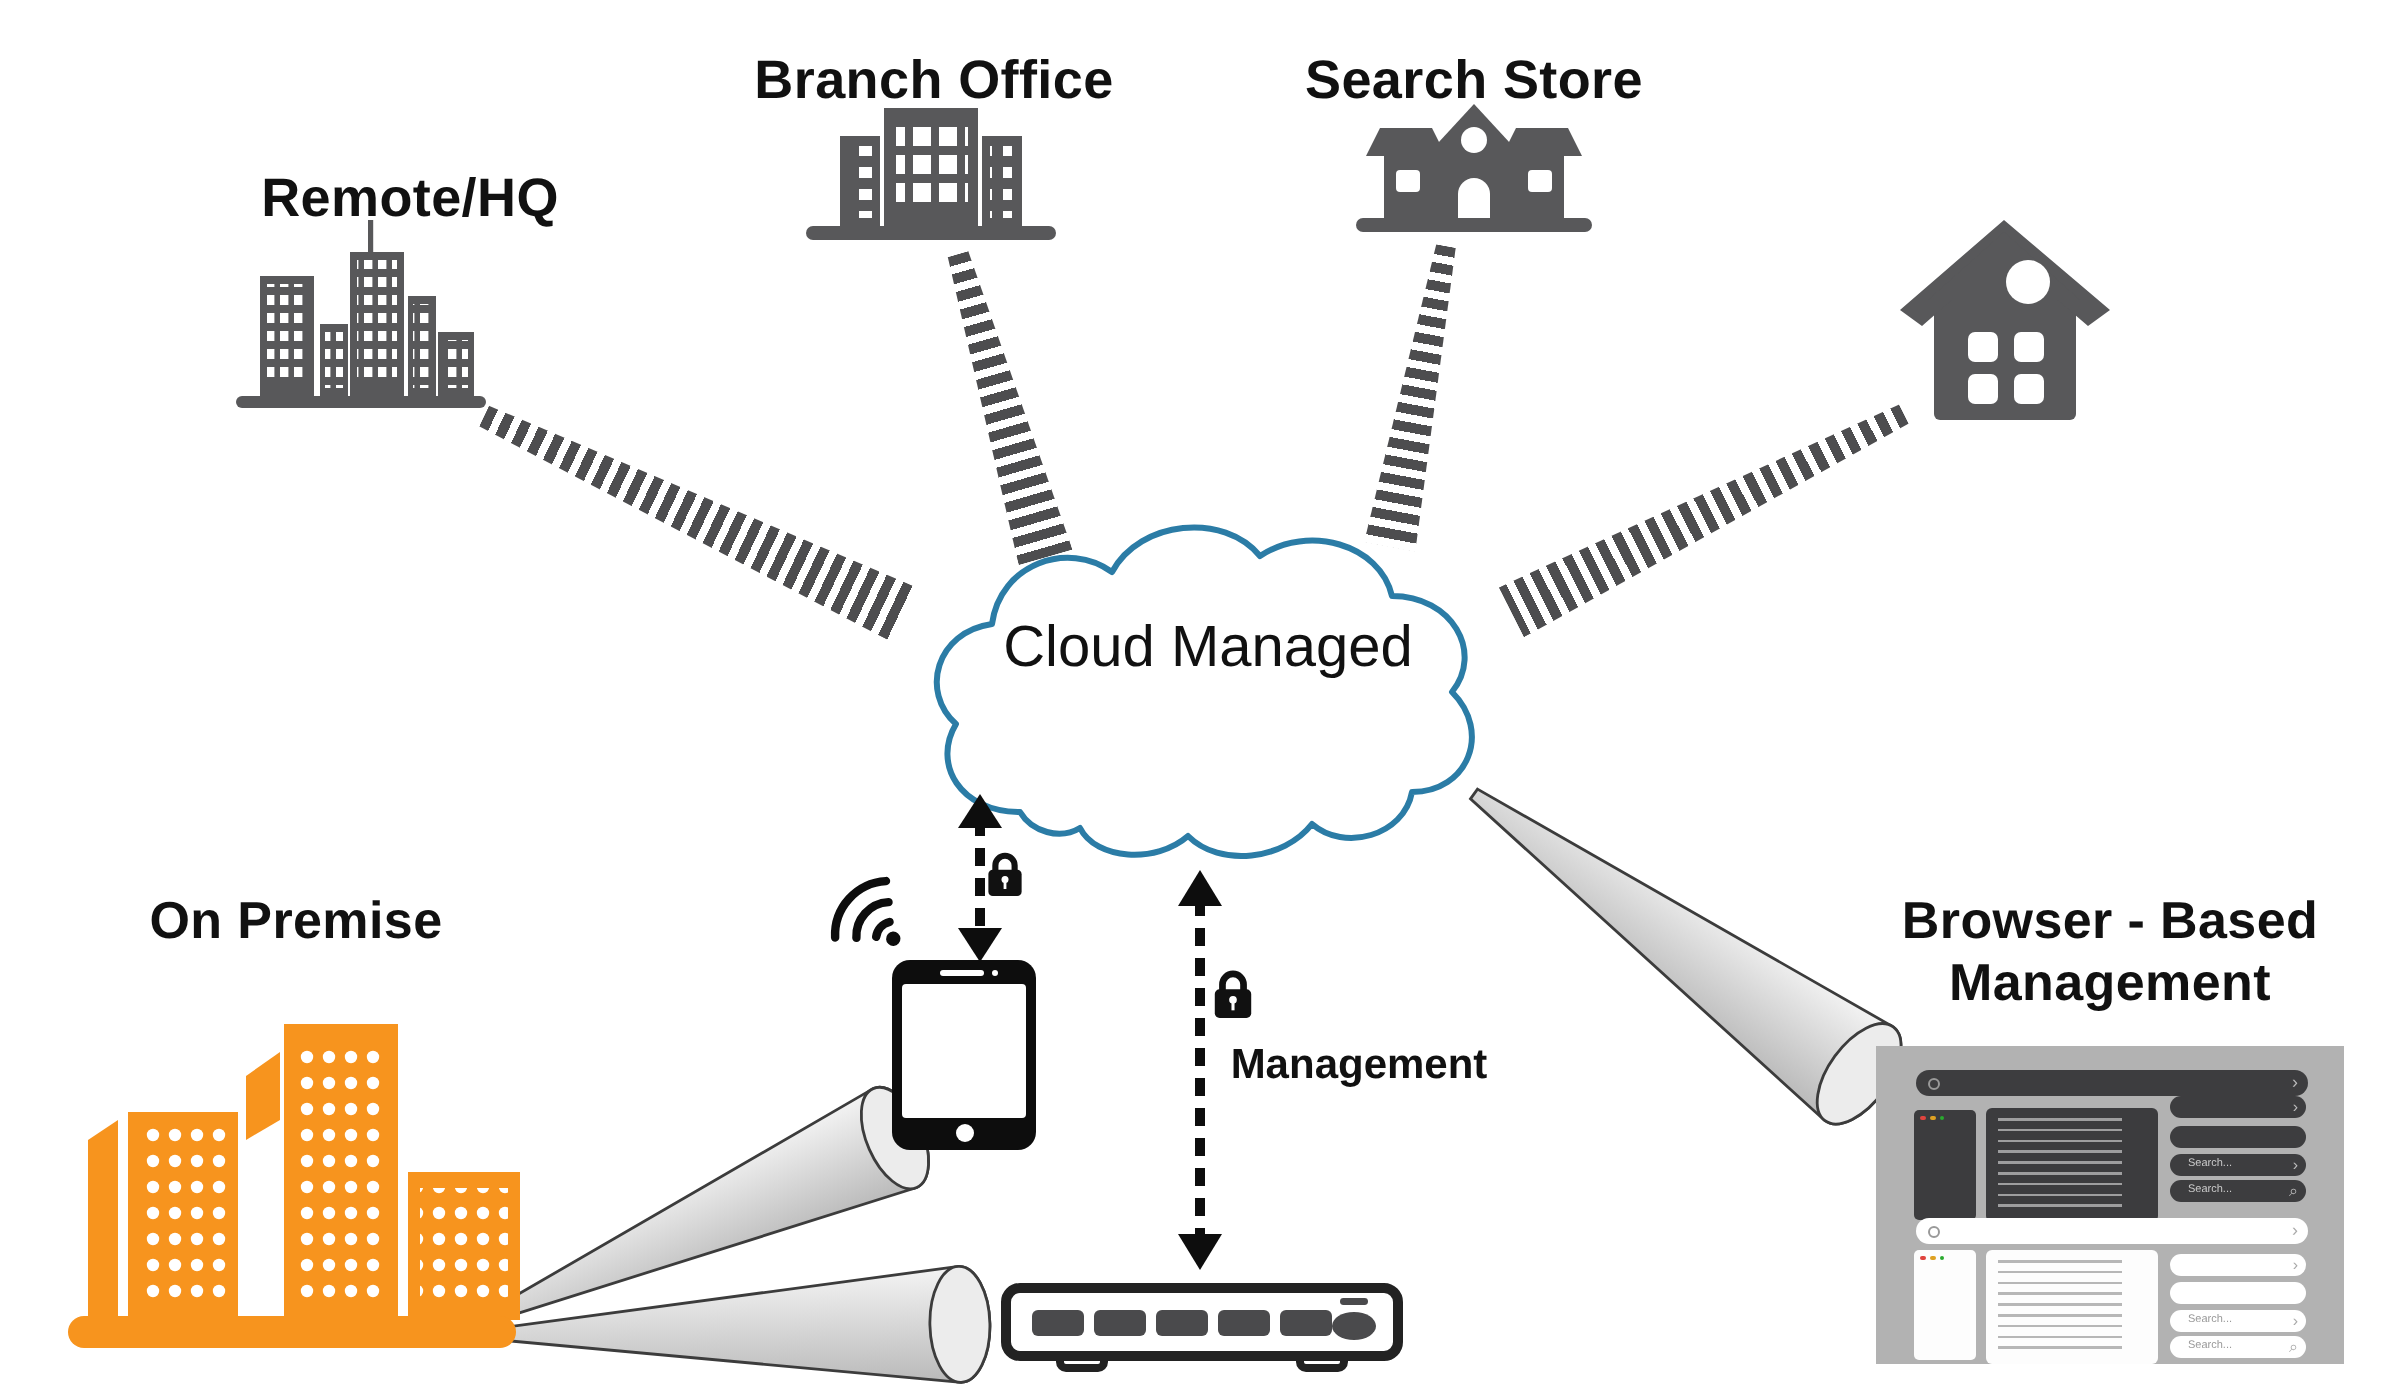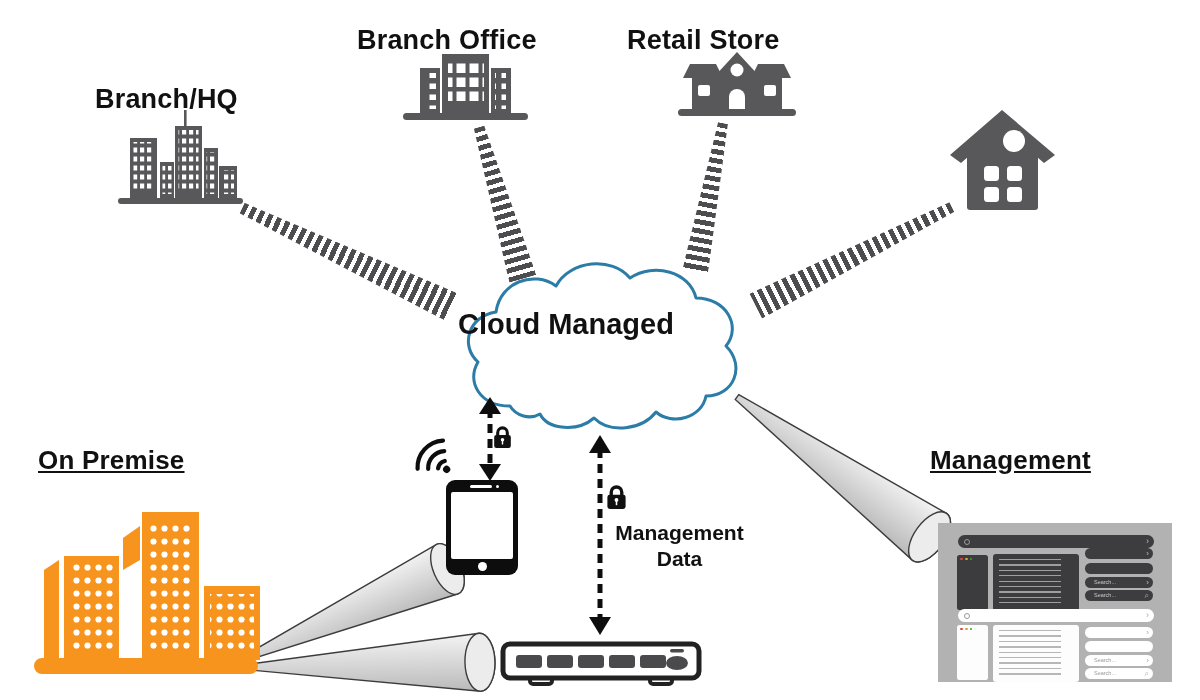--- a/index.html
+++ b/index.html
@@ -1,44 +1,44 @@
 <!DOCTYPE html>
 <html><head>
 <meta charset="utf-8">
 <style>
   html,body{margin:0;padding:0;background:#fff;}
   #stage{position:relative;width:1200px;height:700px;overflow:hidden;background:#fff;
          font-family:"Liberation Sans",sans-serif;color:#111;}
 
   
-  .lbl,.lbl2{position:absolute;font-weight:700;color:#111;text-align:left;letter-spacing:.2px;z-index:5;}
+  .lbl,.lbl2{position:absolute;font-weight:700;color:#111;text-align:center;letter-spacing:.2px;z-index:5;}
   .lbl{font-size:27px;}
-  .lbl2{font-size:26px;line-height:31px;text-decoration:underline;}
+  .lbl2{font-size:26px;line-height:31px;}
   .lbl-campus{left:95px;top:84px;width:220px;}
   .lbl-branch{left:357px;top:25px;width:220px;}
   .lbl-retail{left:627px;top:25px;width:220px;}
   .lbl-remote{left:901px;top:84px;width:220px;}
   .lbl-onprem{left:38px;top:445px;width:220px;}
   .lbl-browser{left:930px;top:445px;width:250px;}
   .lbl-mgmtdata{left:597px;top:520px;width:165px;font-size:21px;line-height:26px;font-weight:700;position:absolute;text-align:center;z-index:6;}
 
   
   .stripe{position:absolute;transform-origin:0 50%;z-index:1;
           background:repeating-linear-gradient(to right,#4d4d4f 0 5px,transparent 5px 9px);
           clip-path:polygon(0 31%,100% 0%,100% 100%,0 69%);}
   .s-campus{left:242px;top:193px;width:232px;height:30px;transform:rotate(25.3deg);}
   .s-branch{left:479px;top:113px;width:158px;height:28px;transform:rotate(73.9deg);}
   .s-retail{left:723px;top:110px;width:153px;height:26px;transform:rotate(100.6deg);}
   .s-remote{left:952px;top:193px;width:220px;height:28px;transform:rotate(153.2deg);}
 
   
   .cloud{position:absolute;left:458px;top:254px;width:292px;height:188px;z-index:2;}
   .cloud svg{position:absolute;inset:0;}
-  .cloud-text{position:absolute;left:0;top:52px;width:100%;text-align:left;
-              font-size:29px;font-weight:700;line-height:37px;color:#111;}
+  .cloud-text{position:absolute;left:0;top:52px;width:100%;text-align:center;
+              font-size:29px;font-weight:400;line-height:37px;color:#111;}
 
   
   .cones{position:absolute;left:0;top:0;z-index:1;pointer-events:none;}
   .icon{position:absolute;z-index:3;}
 
   
   .tablet{position:absolute;left:446px;top:480px;width:72px;height:95px;background:#0d0d0d;
           border-radius:9px;z-index:4;}
   .tablet .screen{position:absolute;left:5px;right:5px;top:12px;bottom:16px;background:#fff;border-radius:2px;}
   .tablet .speaker{position:absolute;left:24px;top:5px;width:22px;height:3px;background:#fff;border-radius:2px;}
@@ -120,32 +120,32 @@
       <path d="M52,152 C22,152 8,128 20,108 C2,92 10,62 38,58 C42,28 76,16 98,32
                C112,6 154,2 172,24 C196,8 232,18 238,44 C268,44 284,72 268,92
                C288,112 276,142 248,142 C244,164 214,172 198,158 C184,176 152,180 136,164
                C120,178 90,176 82,160 C72,166 58,162 52,152 Z" fill="#ffffff" stroke="#2b7ca6" stroke-width="3" stroke-linejoin="round"></path>
     </svg>
     <div class="cloud-text">
       <div>Cloud Managed</div>
     </div>
   </div>
 
-  <div class="lbl lbl-campus">Branch/HQ</div>
+  <div class="lbl lbl-campus">Remote/HQ</div>
   <div class="lbl lbl-branch">Branch Office</div>
-  <div class="lbl lbl-retail">Retail Store</div>
+  <div class="lbl lbl-retail">Search Store</div>
   <div class="lbl2 lbl-onprem">
     <div>On Premise</div>
   </div>
   <div class="lbl2 lbl-browser">
+    <div>Browser - Based</div>
     <div>Management</div>
   </div>
   <div class="lbl-mgmtdata">
     <div>Management</div>
-    <div>Data</div>
   </div>
 
   <svg class="icon" style="left:118px;top:110px;" width="125" height="95" viewBox="0 0 125 95">
     <defs>
         <pattern id="pw1" width="7" height="9" patternUnits="userSpaceOnUse">
       <rect x="1" y="1.5" width="4.2" height="5" fill="#fff"></rect>
         </pattern>
       </defs>
     <g fill="#58585a">
       <rect x="66" y="0" width="2.6" height="20"></rect>

